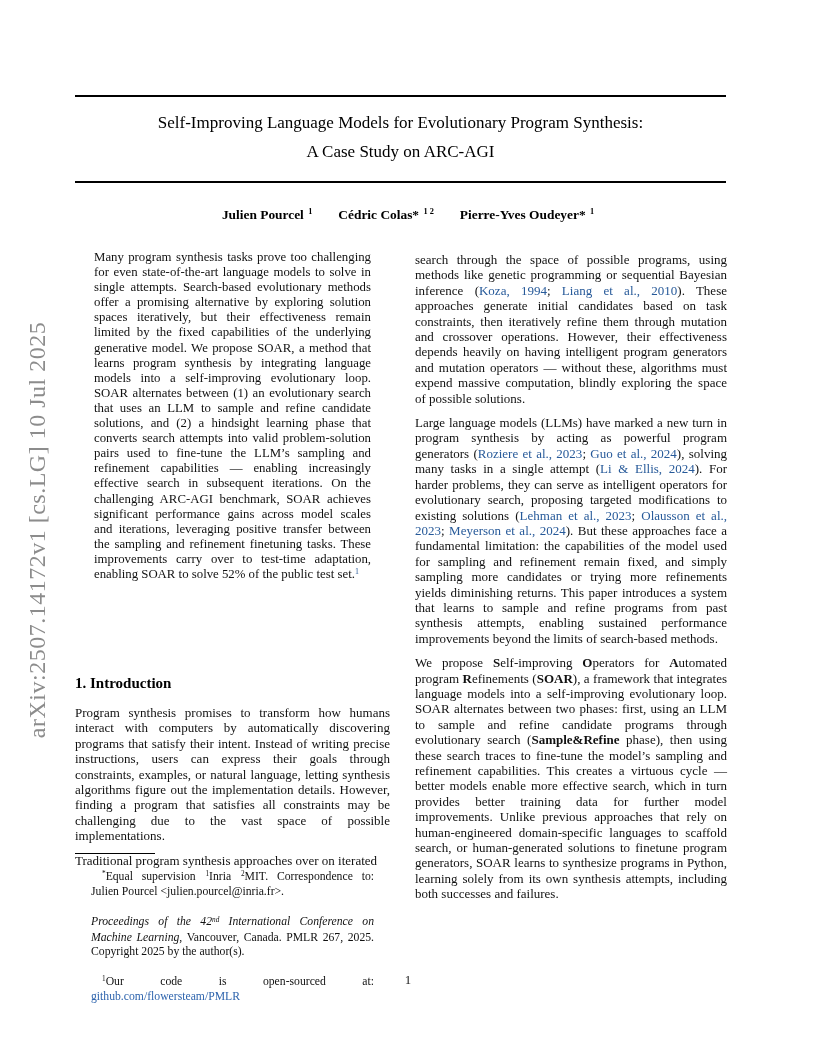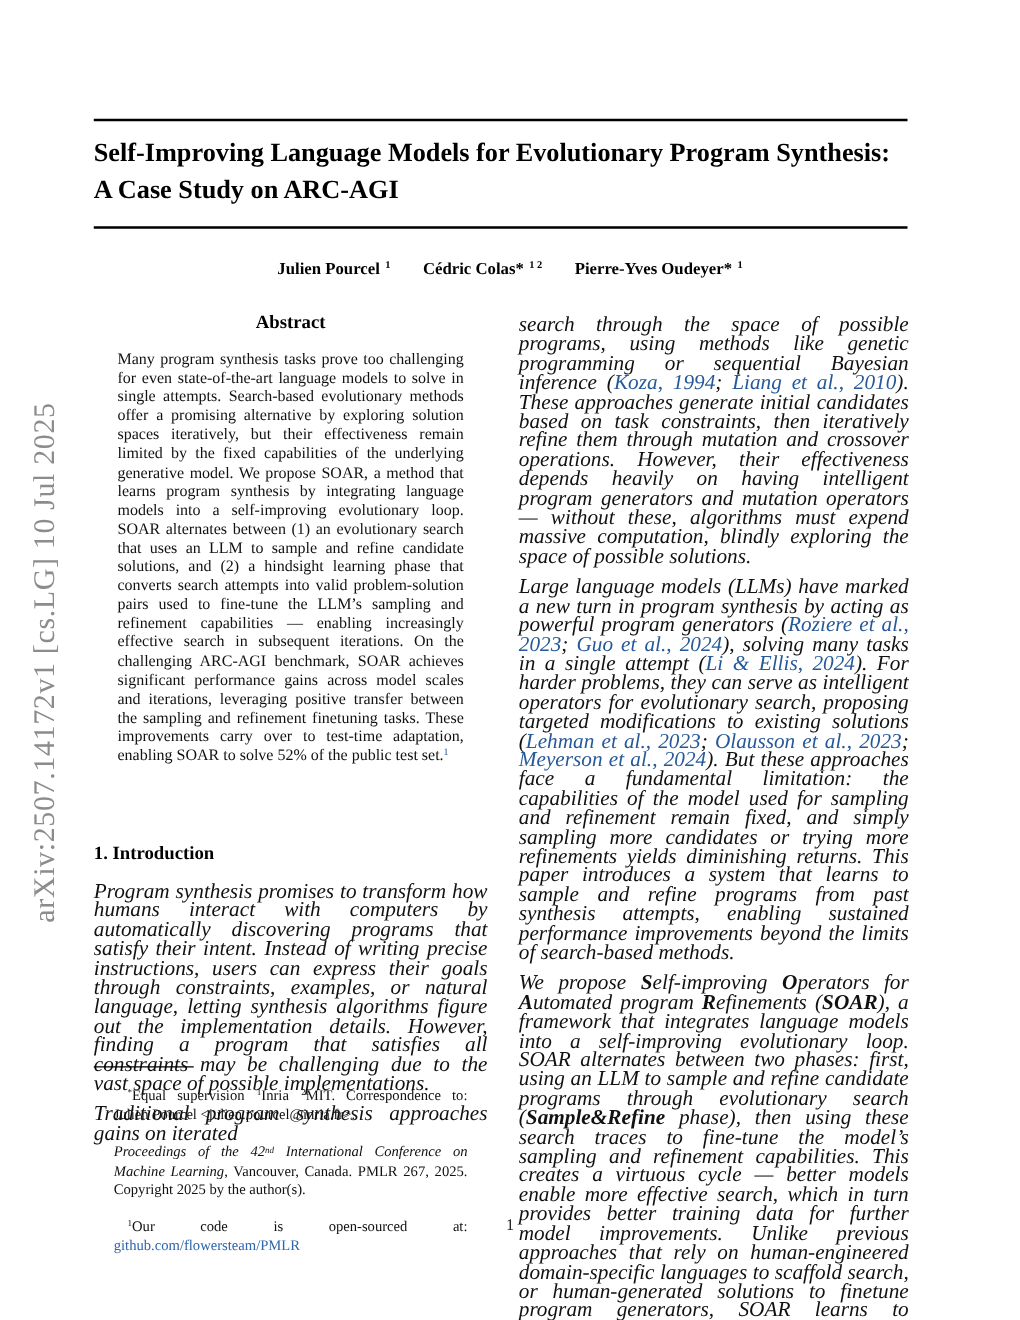--- a/index.html
+++ b/index.html
@@ -9,21 +9,21 @@
     background:#ffffff;
     font-family:"Liberation Serif", serif;
     color:#111;
     overflow:hidden;
   }
   .rule{position:absolute;left:75px;width:651px;height:2px;background:#000;}
   .rule-top{top:95px;}
   .rule-mid{top:181px;}
   .title{
     position:absolute;top:108px;left:75px;width:651px;margin:0;
-    text-align:left;font-size:21px;line-height:29px;font-weight:bold;color:#000;
+    text-align:center;font-size:17px;line-height:29px;font-weight:normal;color:#000;
   }
   .authors{
     position:absolute;top:207px;left:0;width:816px;
     text-align:center;font-size:13.4px;font-weight:bold;color:#000;
   }
   .author{margin:0 13px;white-space:nowrap;}
   .watermark-wrap{
     position:absolute;left:37px;top:530px;width:0;height:0;
   }
   .watermark{
@@ -36,21 +36,21 @@
   .abstract-block{position:absolute;left:75px;top:250px;width:315px;}
   .abstract-heading{
     text-align:center;font-weight:bold;font-size:15px;margin:0 0 13px 0;color:#000;
   }
   .abstract-body{
     width:277px;margin:0 auto;
     font-size:12.8px;line-height:15.1px;text-align:justify;
   }
   .intro-block{position:absolute;left:75px;top:662px;width:315px;margin-top:13px;}
   .section-heading{font-size:15px;font-weight:bold;margin:0 0 13px 0;color:#000;}
-  .body-par{font-size:17px;line-height:15.4px;text-align:justify;margin:0 0 9px 0;font-style:italic;}
+  .body-par{font-size:13px;line-height:15.4px;text-align:justify;margin:0 0 9px 0;}
   .footnote-block{position:absolute;left:75px;top:853px;width:315px;}
   .footnote-rule{width:80px;height:1px;background:#000;margin:0 0 4px 0;}
   .fn{font-size:11.7px;line-height:14.2px;text-align:justify;margin:16px;}
   .fn-indent{text-indent:10px;}
   .fn-proc{margin-top:11px;}
   .fn-code{margin-top:3px;}
   .col-right{position:absolute;left:415px;top:252px;width:312px;}
   .page-number{
     position:absolute;top:972px;left:0;width:816px;
     text-align:center;font-size:13px;color:#222;
@@ -77,28 +77,27 @@
   <h1 class="title">
     <span>Self-Improving Language Models for Evolutionary Program Synthesis:</span><br>
     <span>A Case Study on ARC-AGI</span>
   </h1>
 
   <div class="rule rule-mid"></div>
 
   <div class="authors"><span class="author">Julien Pourcel <span class="s-sup">1</span></span><span class="author">Cédric Colas* <span class="s-sup">1 2</span></span><span class="author">Pierre-Yves Oudeyer* <span class="s-sup">1</span></span></div>
 
   <div class="abstract-block">
-    <div class="abstract-heading">Abstract</div>
     <p class="abstract-body">Many program synthesis tasks prove too challenging for even state-of-the-art language models to solve in single attempts. Search-based evolutionary methods offer a promising alternative by exploring solution spaces iteratively, but their effectiveness remain limited by the fixed capabilities of the underlying generative model. We propose SOAR, a method that learns program synthesis by integrating language models into a self-improving evolutionary loop. SOAR alternates between (1) an evolutionary search that uses an LLM to sample and refine candidate solutions, and (2) a hindsight learning phase that converts search attempts into valid problem-solution pairs used to fine-tune the LLM’s sampling and refinement capabilities — enabling increasingly effective search in subsequent iterations. On the challenging ARC-AGI benchmark, SOAR achieves significant performance gains across model scales and iterations, leveraging positive transfer between the sampling and refinement finetuning tasks. These improvements carry over to test-time adaptation, enabling SOAR to solve 52% of the public test set.<span class="s-suplink">1</span></p>
   </div>
 
   <div class="intro-block">
     <h2 class="section-heading">1. Introduction</h2>
     <p class="body-par">Program synthesis promises to transform how humans interact with computers by automatically discovering programs that satisfy their intent. Instead of writing precise instructions, users can express their goals through constraints, examples, or natural language, letting synthesis algorithms figure out the implementation details. However, finding a program that satisfies all constraints may be challenging due to the vast space of possible implementations.</p>
-    <p class="body-par">Traditional program synthesis approaches gains on iterated</p>
+    <p class="body-par">Traditional program synthesis approaches over on iterated</p>
   </div>
 
   <div class="footnote-block">
     <div class="footnote-rule"></div>
     <p class="fn fn-indent"><span class="s-sup">*</span>Equal supervision <span class="s-sup">1</span>Inria <span class="s-sup">2</span>MIT. Correspondence to: Julien Pourcel &lt;julien.pourcel@inria.fr&gt;.</p>
     <p class="fn fn-proc"><span class="s-i">Proceedings of the 42</span><span class="s-isup">nd</span><span class="s-i"> International Conference on Machine Learning</span>, Vancouver, Canada. PMLR 267, 2025. Copyright 2025 by the author(s).</p>
     <p class="fn fn-code fn-indent"><span class="s-sup">1</span>Our code is open-sourced at: <span class="s-link">github.com/flowersteam/PMLR</span></p>
   </div>
 
   <div class="col-right">

